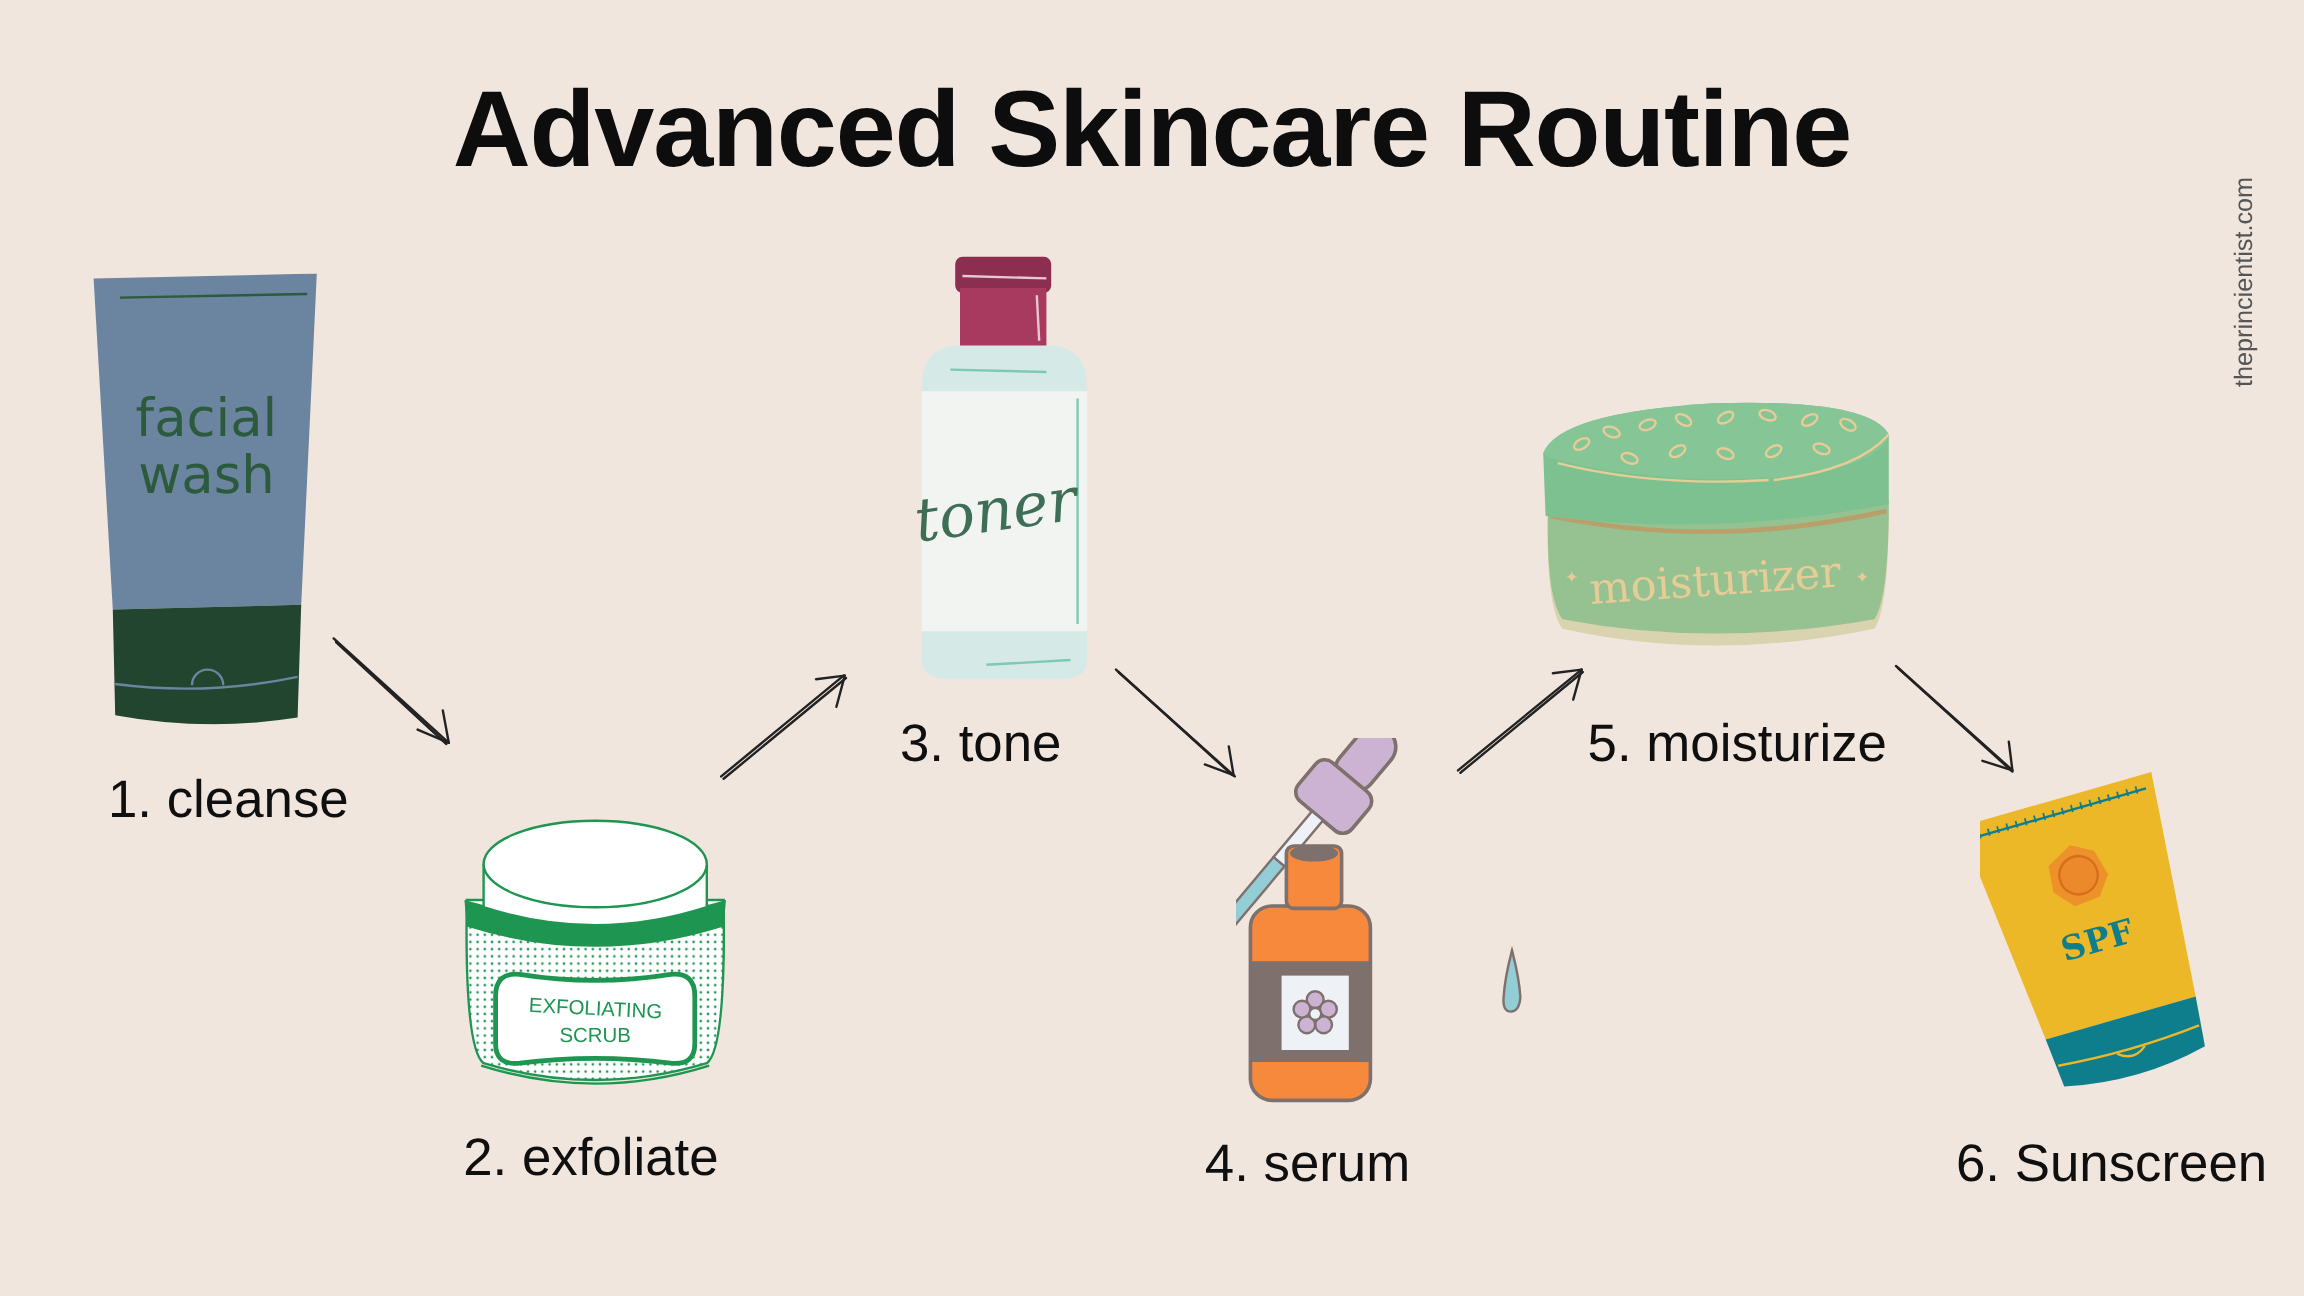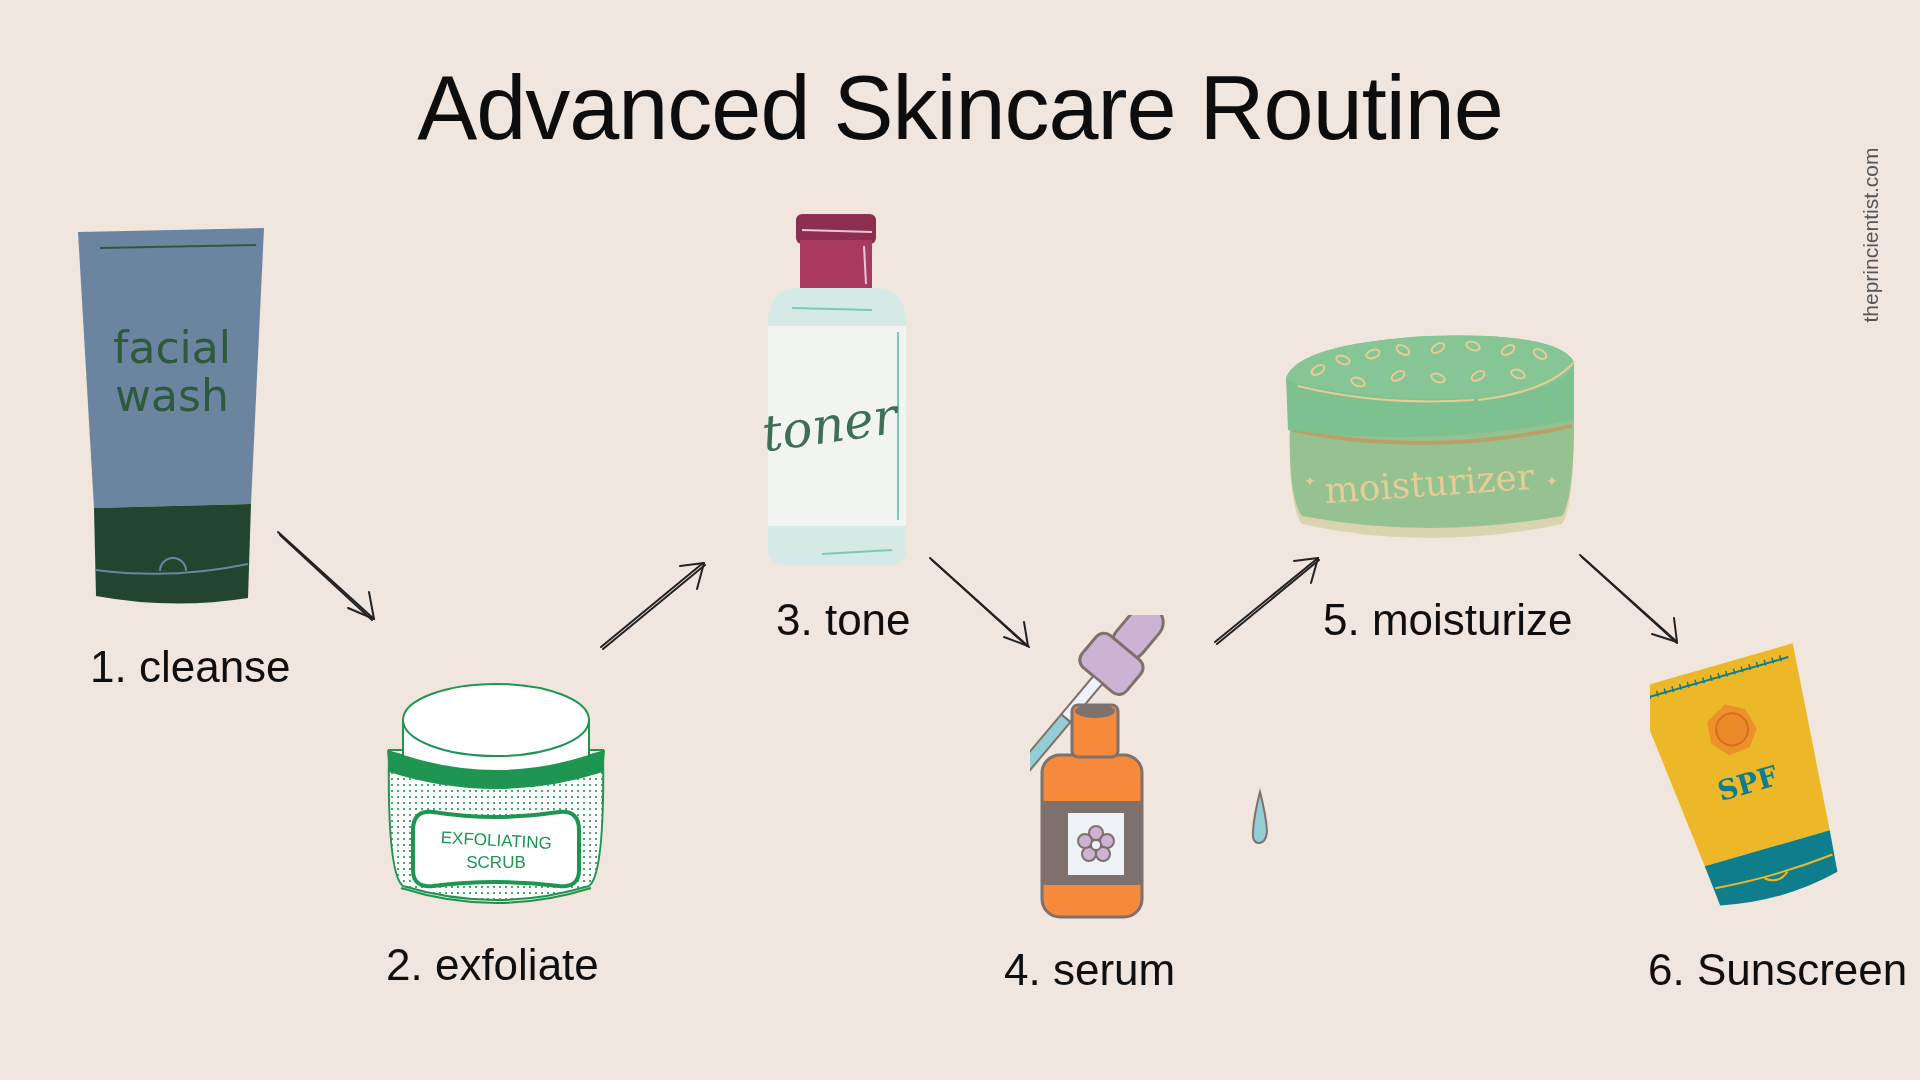--- a/index.html
+++ b/index.html
@@ -4,21 +4,21 @@
 <style>
   html, body { margin:0; padding:0; }
   body {
     width:1920px; height:1080px; position:relative; overflow:hidden;
     background:#F1E6DE;
     font-family:"Liberation Sans", "DejaVu Sans", sans-serif;
     color:#0d0d0d;
   }
   .title {
     position:absolute; left:0; width:1920px; top:58px;
-    text-align:center; font-size:90px; font-weight:normal; letter-spacing:-1px;
+    text-align:center; font-size:90px; font-weight:bold; letter-spacing:-1px;
     line-height:100px;
   }
   .watermark {
     position:absolute; left:1846px; top:135px; width:50px; height:200px;
   }
   .watermark span {
     position:absolute; left:25px; top:100px;
     transform:translate(-50%,-50%) rotate(-90deg);
     white-space:nowrap; font-size:21px; color:#555;
   }
@@ -78,21 +78,21 @@
     <path d="M40,20 L110,22" stroke="#E8C8D0" stroke-width="2"></path>
     <path d="M102,36 L104,74" stroke="#E8C8D0" stroke-width="2"></path>
     <path d="M6,114 Q6,78 38,78 L112,78 Q144,78 144,114 L144,340 Q144,356 120,356 L30,356 Q6,356 6,340 Z" fill="#D5E9E6"></path>
     <rect x="6" y="116" width="138" height="200" fill="#F2F4F2"></rect>
     <path d="M30,98 L110,100" stroke="#7CC9B5" stroke-width="2"></path>
     <path d="M136,122 L136,310" stroke="#7CC9B5" stroke-width="2"></path>
     <path d="M60,344 L130,340" stroke="#7CC9B5" stroke-width="2"></path>
     <text x="70" y="232" text-anchor="middle" font-family="DejaVu Serif, serif" font-style="italic" font-size="50" fill="#3E6E55" transform="rotate(-8 70 232)">toner</text>
   </svg>
 </div>
-<div class="step-label" style="left:776px; top:595px;text-align:center;">3. tone</div>
+<div class="step-label" style="left:750px; top:595px;text-align:center;">3. tone</div>
 
 <div class="product" style="left:1030px; top:615px; width:260px; height:305px;">
   <svg width="260" height="305" viewBox="0 0 260 305">
     <g transform="rotate(40 100 50)">
       <rect x="68" y="-10" width="34" height="60" rx="17" fill="#CDB3D3" stroke="#7E706C" stroke-width="3"></rect>
       <rect x="56" y="40" width="58" height="42" rx="10" fill="#CDB3D3" stroke="#7E706C" stroke-width="3"></rect>
       <rect x="79" y="82" width="12" height="50" fill="#EEF2F6" stroke="#7E706C" stroke-width="2"></rect>
       <rect x="79" y="132" width="12" height="90" fill="#93CDD6" stroke="#7E706C" stroke-width="2"></rect>
       <circle cx="85" cy="226" r="7" fill="#93CDD6" stroke="#7E706C" stroke-width="2"></circle>
     </g>
@@ -154,21 +154,21 @@
       <path d="M18,42 L168,42" stroke="#0E7D8C" stroke-width="2"></path>
       <g stroke="#0E7D8C" stroke-width="1.5">
         <path d="M24,38 v6 M32,38 v6 M40,38 v6 M48,38 v6 M56,38 v6 M64,38 v6 M72,38 v6 M80,38 v6 M88,38 v6 M96,38 v6 M104,38 v6 M112,38 v6 M120,38 v6 M128,38 v6 M136,38 v6 M144,38 v6 M152,38 v6 M160,38 v6"></path>
       </g>
       <polygon points="94,70 112,80 118,102 106,118 84,120 70,104 72,82" fill="#EC8A2B" opacity="0.85"></polygon>
       <circle cx="94" cy="96" r="16" fill="#EC8A2B" stroke="#D86E1C" stroke-width="2"></circle>
       <text x="94" y="162" text-anchor="middle" font-family="DejaVu Serif, serif" font-weight="bold" font-size="28" fill="#0E7D8C">SPF</text>
     </g>
   </svg>
 </div>
-<div class="step-label" style="left:1630px; top:945px;margin-left:18px;">6. Sunscreen</div>
+<div class="step-label" style="left:1630px; top:945px;">6. Sunscreen</div>
 
 <svg class="arrow" width="1920" height="1080" viewBox="0 0 1920 1080" style="pointer-events:none;">
   <g fill="none" stroke="#222" stroke-width="2" stroke-linecap="round">
     <g>
       <path d="M278,532 L374,619"></path>
         <path d="M280,535 L372,620"></path>
       <path d="M374,619 L348,608"></path>
         <path d="M374,619 L369,592"></path>
     </g>
     <g>

